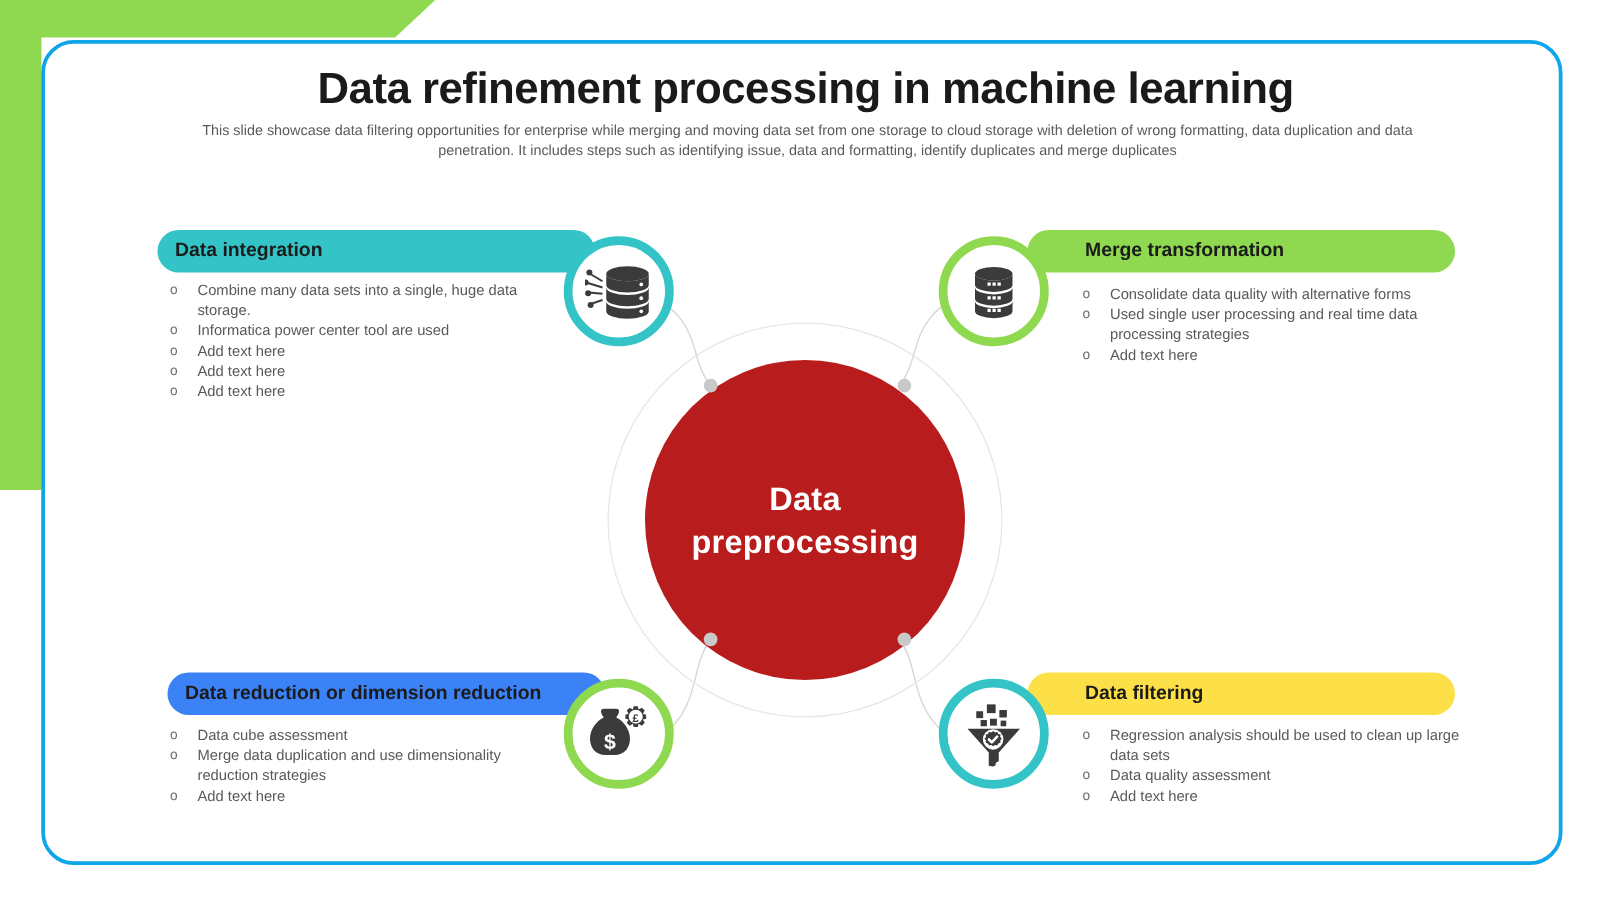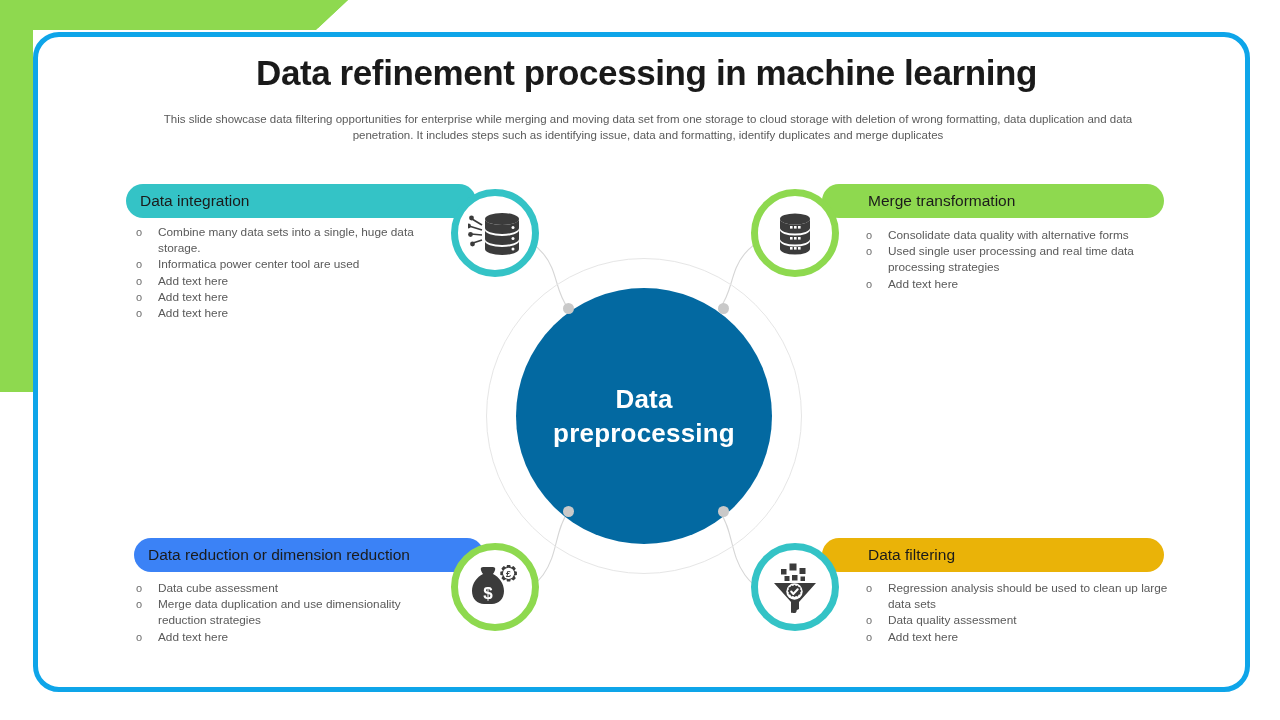--- a/index.html
+++ b/index.html
@@ -22,59 +22,59 @@
     width: 350px; height: 400px;
     pointer-events: none;
   }
 
   
   .card {
     position: absolute;
     left: 33px; top: 32px;
     width: 1217px; height: 660px;
     background: #ffffff;
-    border: 5px solid #0ea5e9;
+    border: 3px solid #0ea5e9;
     border-radius: 26px;
   }
 
   
   .page-title {
     position: absolute;
     left: 0; top: 16px;
     width: 1217px;
     text-align: center;
     font-size: 35px;
     font-weight: bold;
     color: #1a1a1a;
     letter-spacing: -0.4px;
   }
   .page-subtitle {
     position: absolute;
-    left: 100px; top: 74px;
+    left: 100px; top: 62px;
     width: 1020px;
     text-align: center;
     font-size: 11.5px;
     line-height: 16px;
     color: #5a5a5a;
   }
 
   
   .hub-ring {
     position: absolute;
     left: 486px; top: 258px;
     width: 316px; height: 316px;
     border-radius: 50%;
     border: 1px solid #e6e6e6;
   }
   .hub {
     position: absolute;
     left: 516px; top: 288px;
     width: 256px; height: 256px;
     border-radius: 50%;
-    background: #0369a1;
+    background: #b91c1c;
     display: flex;
     align-items: center;
     justify-content: center;
   }
   .hub-label {
     color: #ffffff;
     font-size: 26px;
     font-weight: bold;
     text-align: center;
     line-height: 34px;
@@ -97,21 +97,21 @@
   .panel { position: absolute; }
   .panel-bar {
     position: absolute;
     height: 34px;
     border-radius: 17px;
     display: flex;
     align-items: center;
   }
   .panel-bar .bar-title {
     font-size: 15.5px;
-    font-weight: normal;
+    font-weight: bold;
     color: #1b1b1b;
     white-space: nowrap;
   }
   .bullets { position: absolute; }
   .bullet {
     display: flex;
     font-size: 11.8px;
     line-height: 16.2px;
     color: #595959;
     margin-bottom: 0px;
@@ -144,21 +144,21 @@
   .p-tl .icon-bubble { left: 451px; top: 189px; }
 
   .p-tr .panel-bar { left: 822px; top: 184px; width: 342px; padding-left: 46px; background: #8ed94f; }
   .p-tr .bullets   { left: 866px; top: 227px; width: 302px; }
   .p-tr .icon-bubble { left: 751px; top: 189px; }
 
   .p-bl .panel-bar { left: 134px; top: 538px; width: 350px; padding-left: 14px; background: #3b82f6; }
   .p-bl .bullets   { left: 136px; top: 580px; width: 300px; }
   .p-bl .icon-bubble { left: 451px; top: 543px; }
 
-  .p-br .panel-bar { left: 822px; top: 538px; width: 342px; padding-left: 46px; background: #eab308; }
+  .p-br .panel-bar { left: 822px; top: 538px; width: 342px; padding-left: 46px; background: #fde047; }
   .p-br .bullets   { left: 866px; top: 580px; width: 302px; }
   .p-br .icon-bubble { left: 751px; top: 543px; }
 
   
   .footer-note {
     position: absolute;
     left: 0; top: 702px;
     width: 1280px;
     text-align: center;
     font-size: 11.5px;

